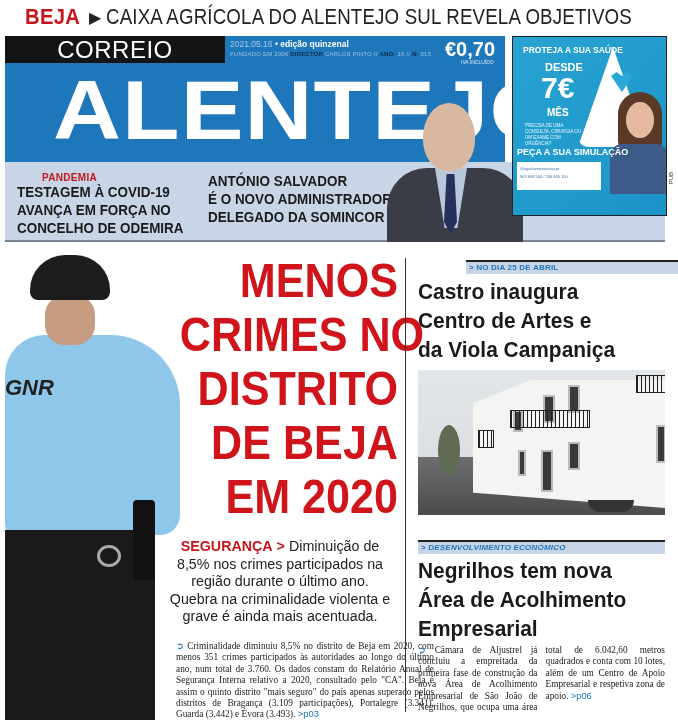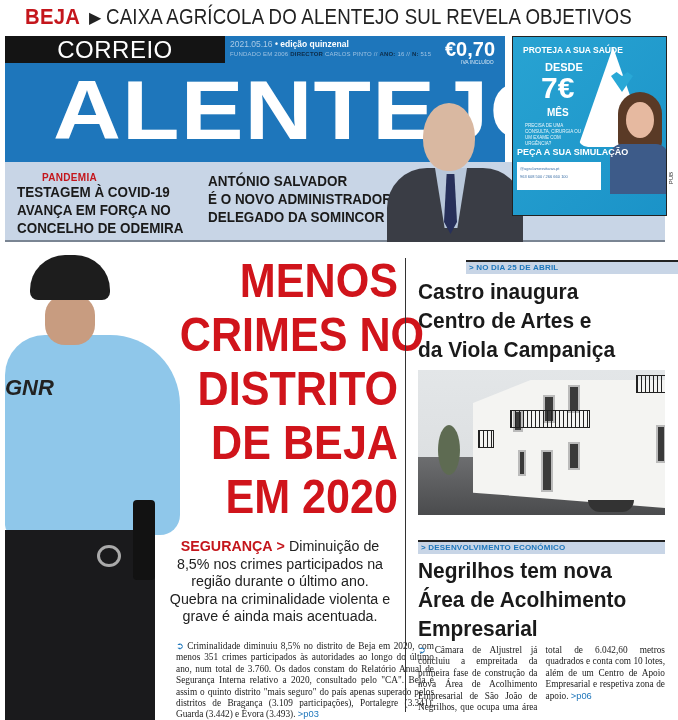--- a/index.html
+++ b/index.html
@@ -212,21 +212,21 @@
   <div class="balcony" style="left:92px;top:40px;width:80px;"></div>
   <div class="balcony" style="left:60px;top:60px;width:16px;"></div>
   <div class="balcony" style="left:218px;top:5px;width:30px;"></div>
   <div class="win" style="left:100px;top:80px;width:8px;height:26px;"></div>
   <div class="win" style="left:123px;top:80px;width:12px;height:42px;"></div>
   <div class="win" style="left:150px;top:72px;width:12px;height:28px;"></div>
   <div class="win" style="left:238px;top:55px;width:10px;height:38px;"></div>
   <div class="pot"></div>
 </div>
 
-<div class="section-bar" style="top:540px;">&gt; DESENVOLVIMENTO ECONÓMICO</div>
+<div class="section-bar" style="top:540px;font-style:italic;">&gt; DESENVOLVIMENTO ECONÓMICO</div>
 <div class="rhl" style="top:556px;">
   <div>Negrilhos tem nova</div>
   <div>Área de Acolhimento</div>
   <div>Empresarial</div>
 </div>
 <div class="body2">
   <span class="pref">➲</span>
   <span>Câmara de Aljustrel já concluiu a empreitada da primeira fase de construção da nova Área de Acolhimento Empresarial de São João de Negrilhos, que ocupa uma área total de 6.042,60 metros quadrados e conta com 10 lotes, além de um Centro de Apoio Empresarial e respetiva zona de apoio.</span>
   <span class="page-ref">&gt;p06</span>
 </div>

